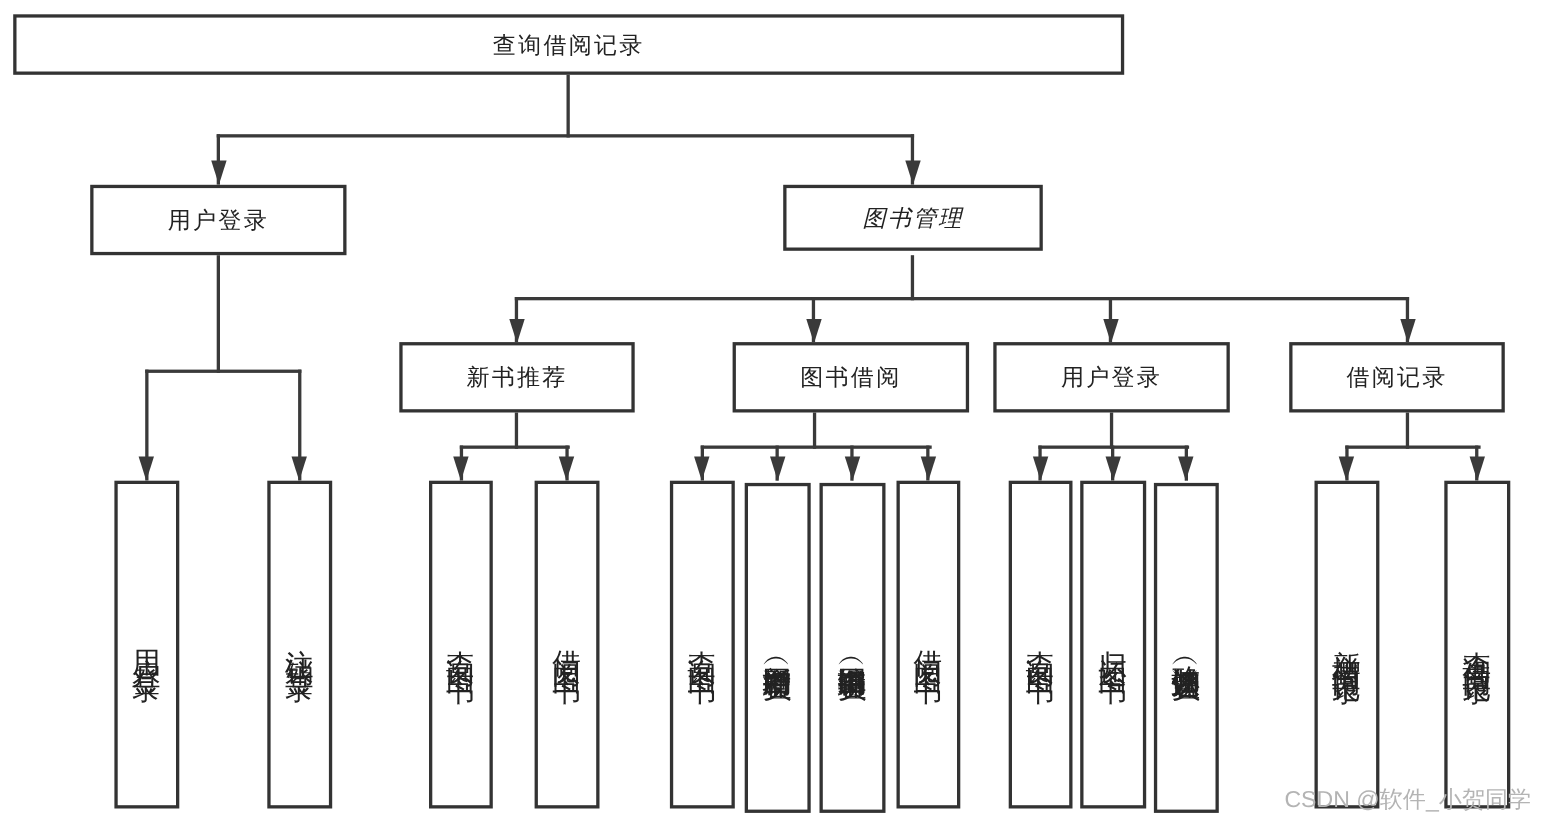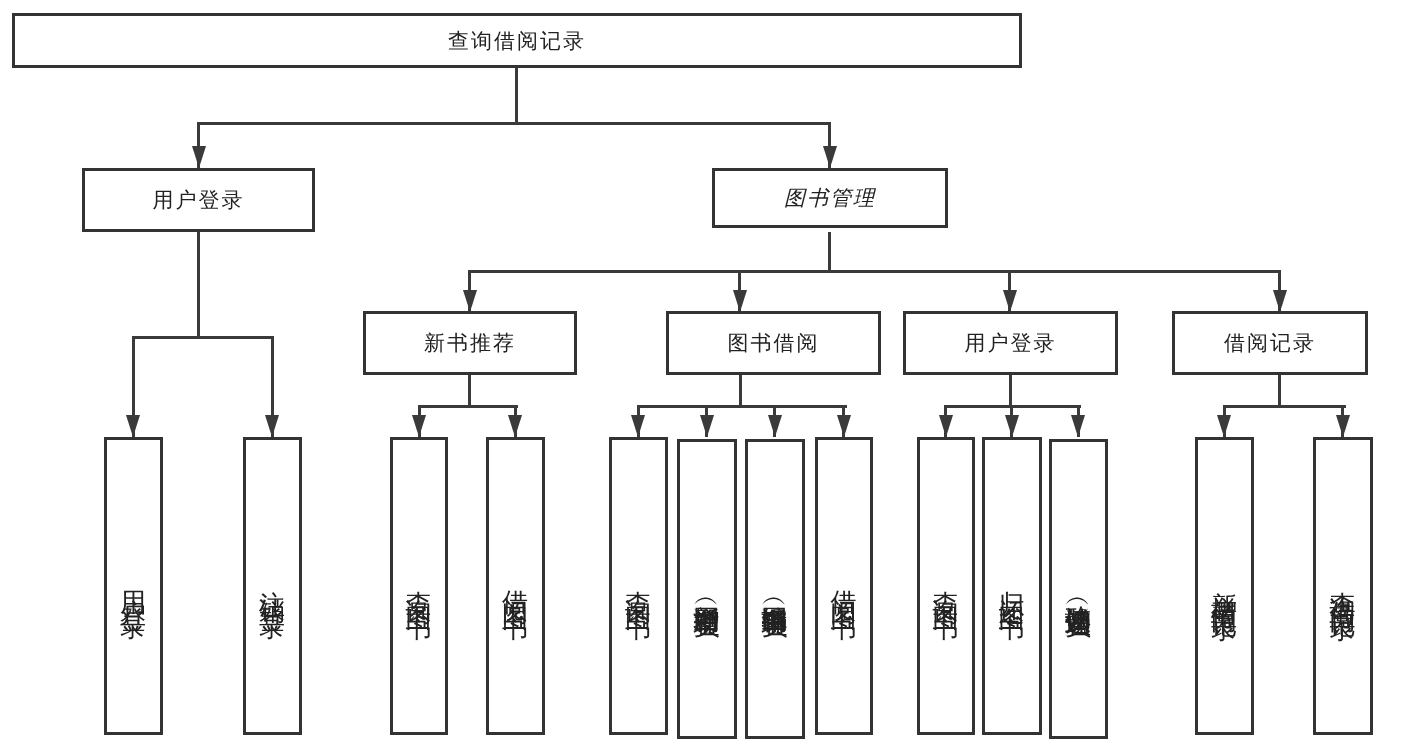--- a/index.html
+++ b/index.html
@@ -159,14 +159,15 @@
     <span class="lbl">确认归还（管理员）</span>
   </div>
 
   <div class="box vbox sp6" style="left:1195px;top:437px;width:59px;height:298px;">
     <span class="lbl">新增借阅记录</span>
   </div>
   <div class="box vbox sp6" style="left:1313px;top:437px;width:60px;height:298px;">
     <span class="lbl">查询借阅记录</span>
   </div>
 
+  <div class="watermark">CSDN @软件_小贺同学</div>
 
 </div>
 
 </body></html>

